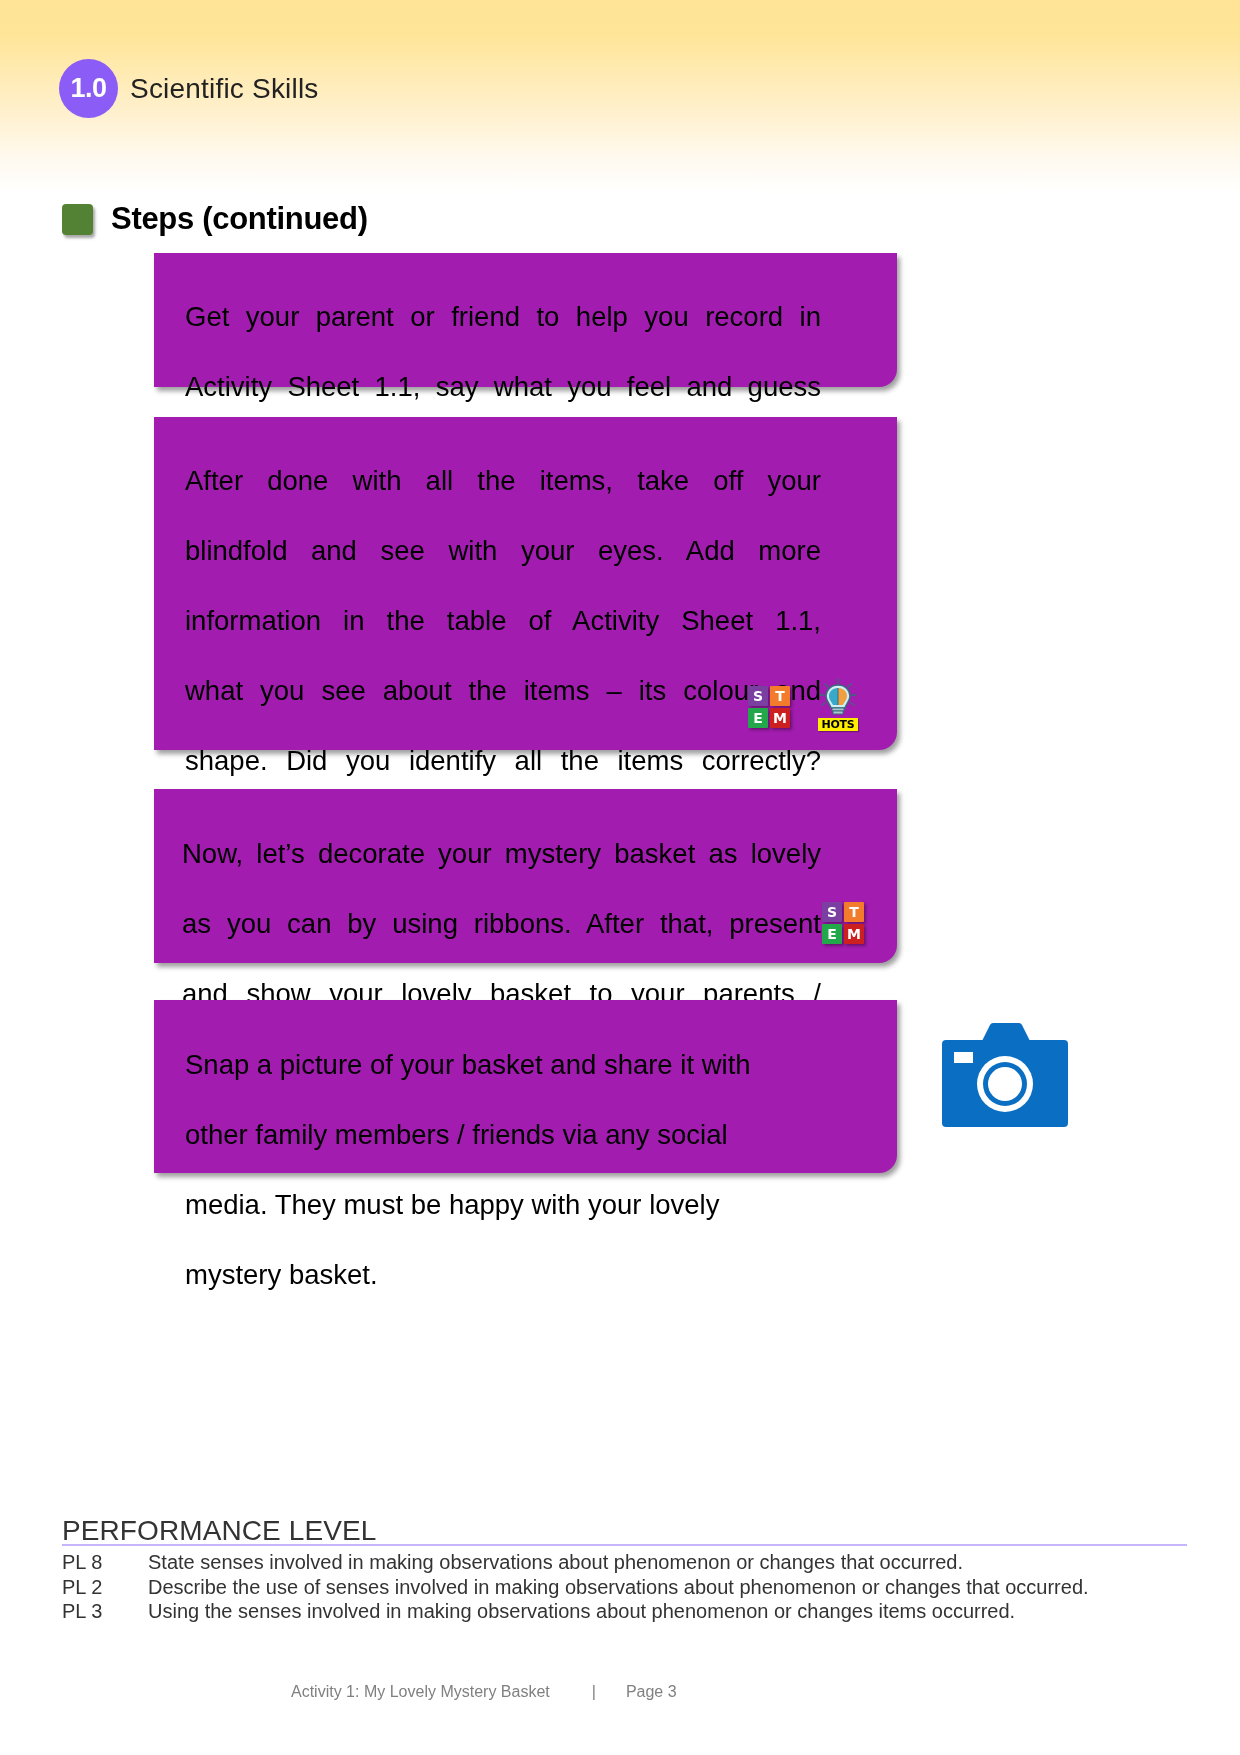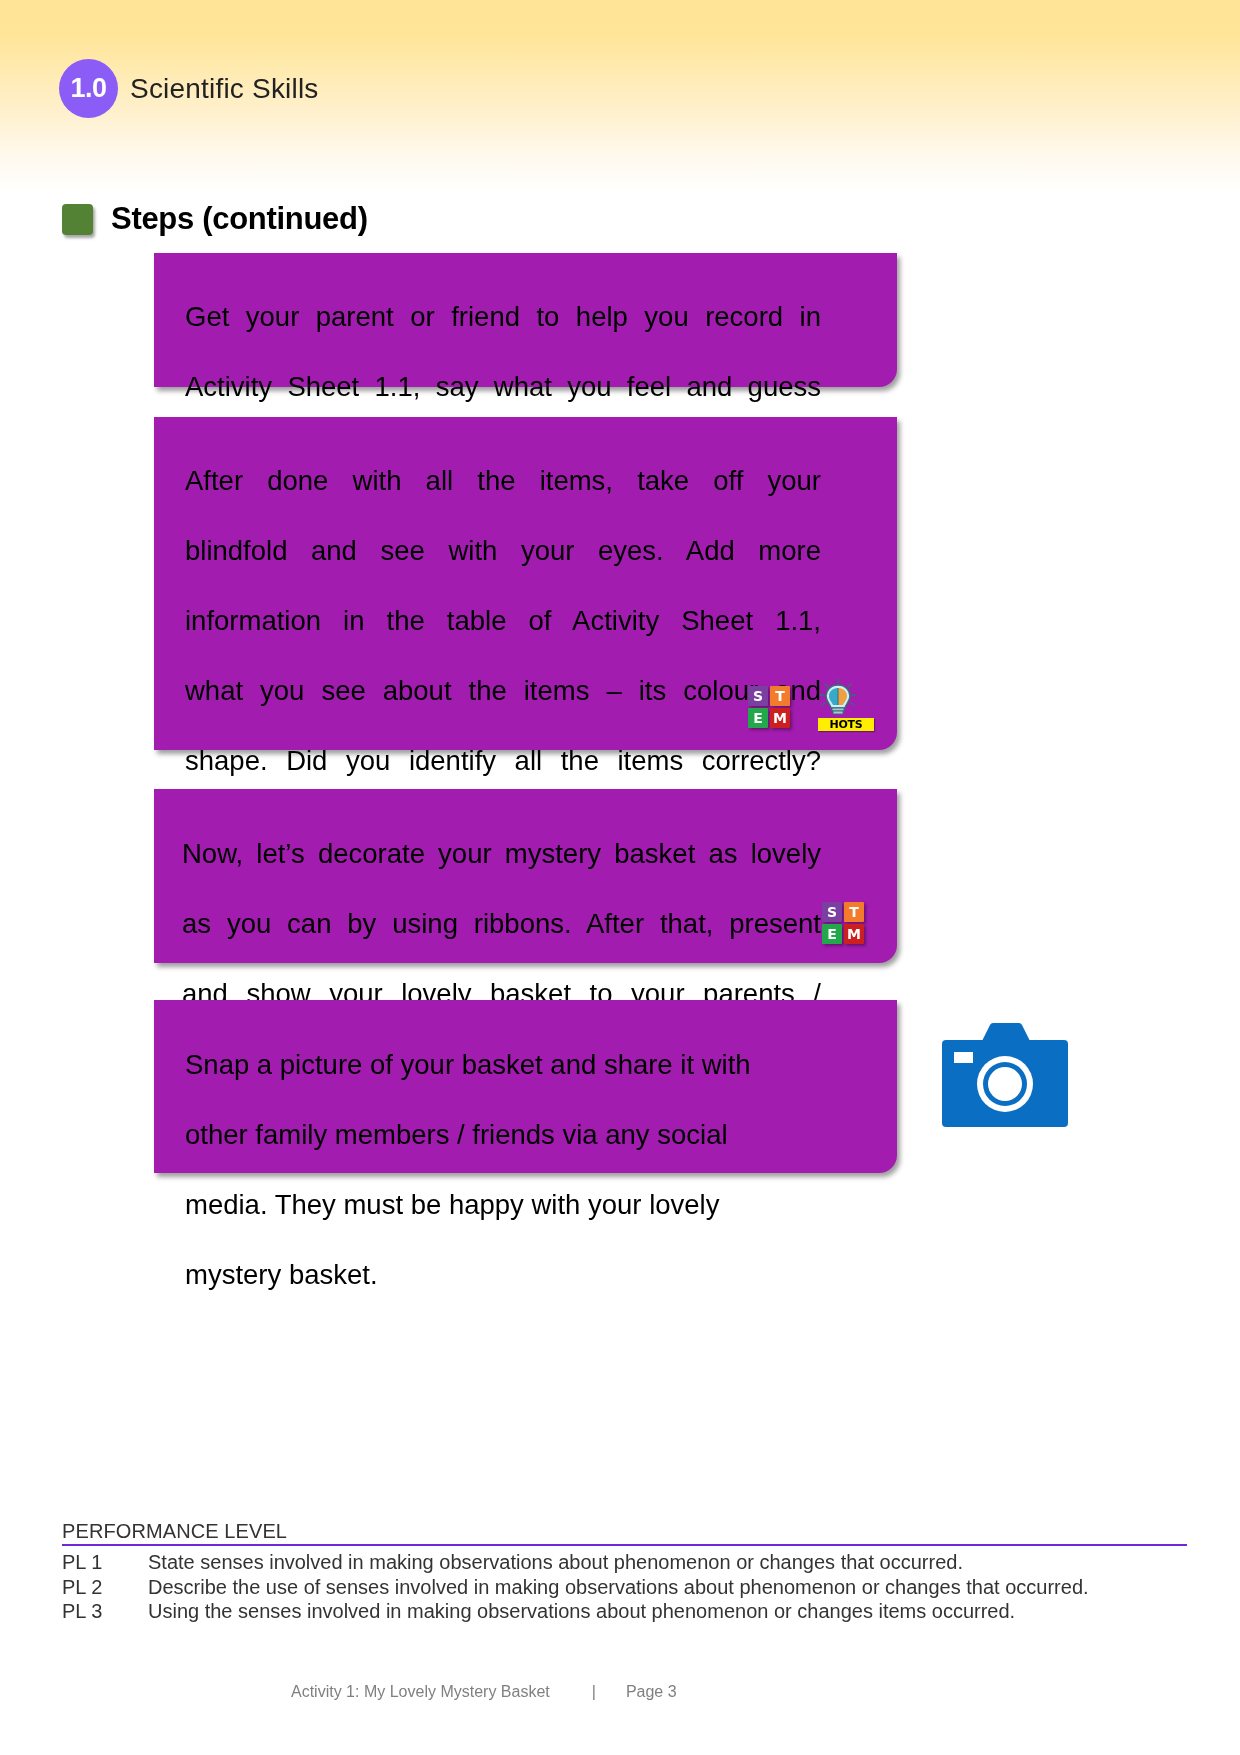--- a/index.html
+++ b/index.html
@@ -133,21 +133,21 @@
 
     .hots-icon {
       position: absolute;
       width: 44px;
       height: 56px;
     }
     .hots-label {
       position: absolute;
       left: 2px;
       top: 40px;
-      width: 56px;
+      width: 40px;
       height: 13px;
       background: #ffee00;
       color: #000;
       font-weight: bold;
       font-size: 11px;
       line-height: 13px;
       text-align: center;
       font-family: "DejaVu Sans", sans-serif;
       letter-spacing: -0.3px;
       box-shadow: 1px 1px 1px rgba(0,0,0,0.3);
@@ -163,24 +163,24 @@
 
     .performance {
       position: absolute;
       left: 62px;
       top: 1518px;
       width: 1125px;
       color: #333333;
       font-size: 20px;
     }
     .perf-title {
-      font-size: 20px;
+      font-size: 28px;
       line-height: 26px;
       letter-spacing: 0.1px;
-      border-bottom: 2px solid #6d28d9;
+      border-bottom: 2px solid #c4b5fd;
       padding-bottom: 0px;
     }
     .perf-row {
       display: flex;
       line-height: 24.5px;
       font-size: 20px;
     }
     .perf-level {
       width: 86px;
       flex: none;
@@ -293,21 +293,21 @@
   <rect x="0" y="17" width="126" height="87" rx="4" ry="4" fill="#0a6fc2"></rect>
   <rect x="12" y="29" width="19" height="11" fill="#ffffff"></rect>
   <circle cx="63" cy="61" r="28" fill="#ffffff"></circle>
   <circle cx="63" cy="61" r="22" fill="#0a6fc2"></circle>
   <circle cx="63" cy="61" r="17" fill="#ffffff"></circle>
 </svg>
 
 <div class="performance">
   <div class="perf-title">PERFORMANCE LEVEL</div>
   <div class="perf-row" style="margin-top:4px;">
-    <div class="perf-level">PL 1</div>
+    <div class="perf-level">PL 8</div>
     <div class="perf-desc">State senses involved in making observations about phenomenon or changes that occurred.</div>
   </div>
   <div class="perf-row">
     <div class="perf-level">PL 2</div>
     <div class="perf-desc">Describe the use of senses involved in making observations about phenomenon or changes that occurred.</div>
   </div>
   <div class="perf-row">
     <div class="perf-level">PL 3</div>
     <div class="perf-desc">Using the senses involved in making observations about phenomenon or changes items occurred.</div>
   </div>

